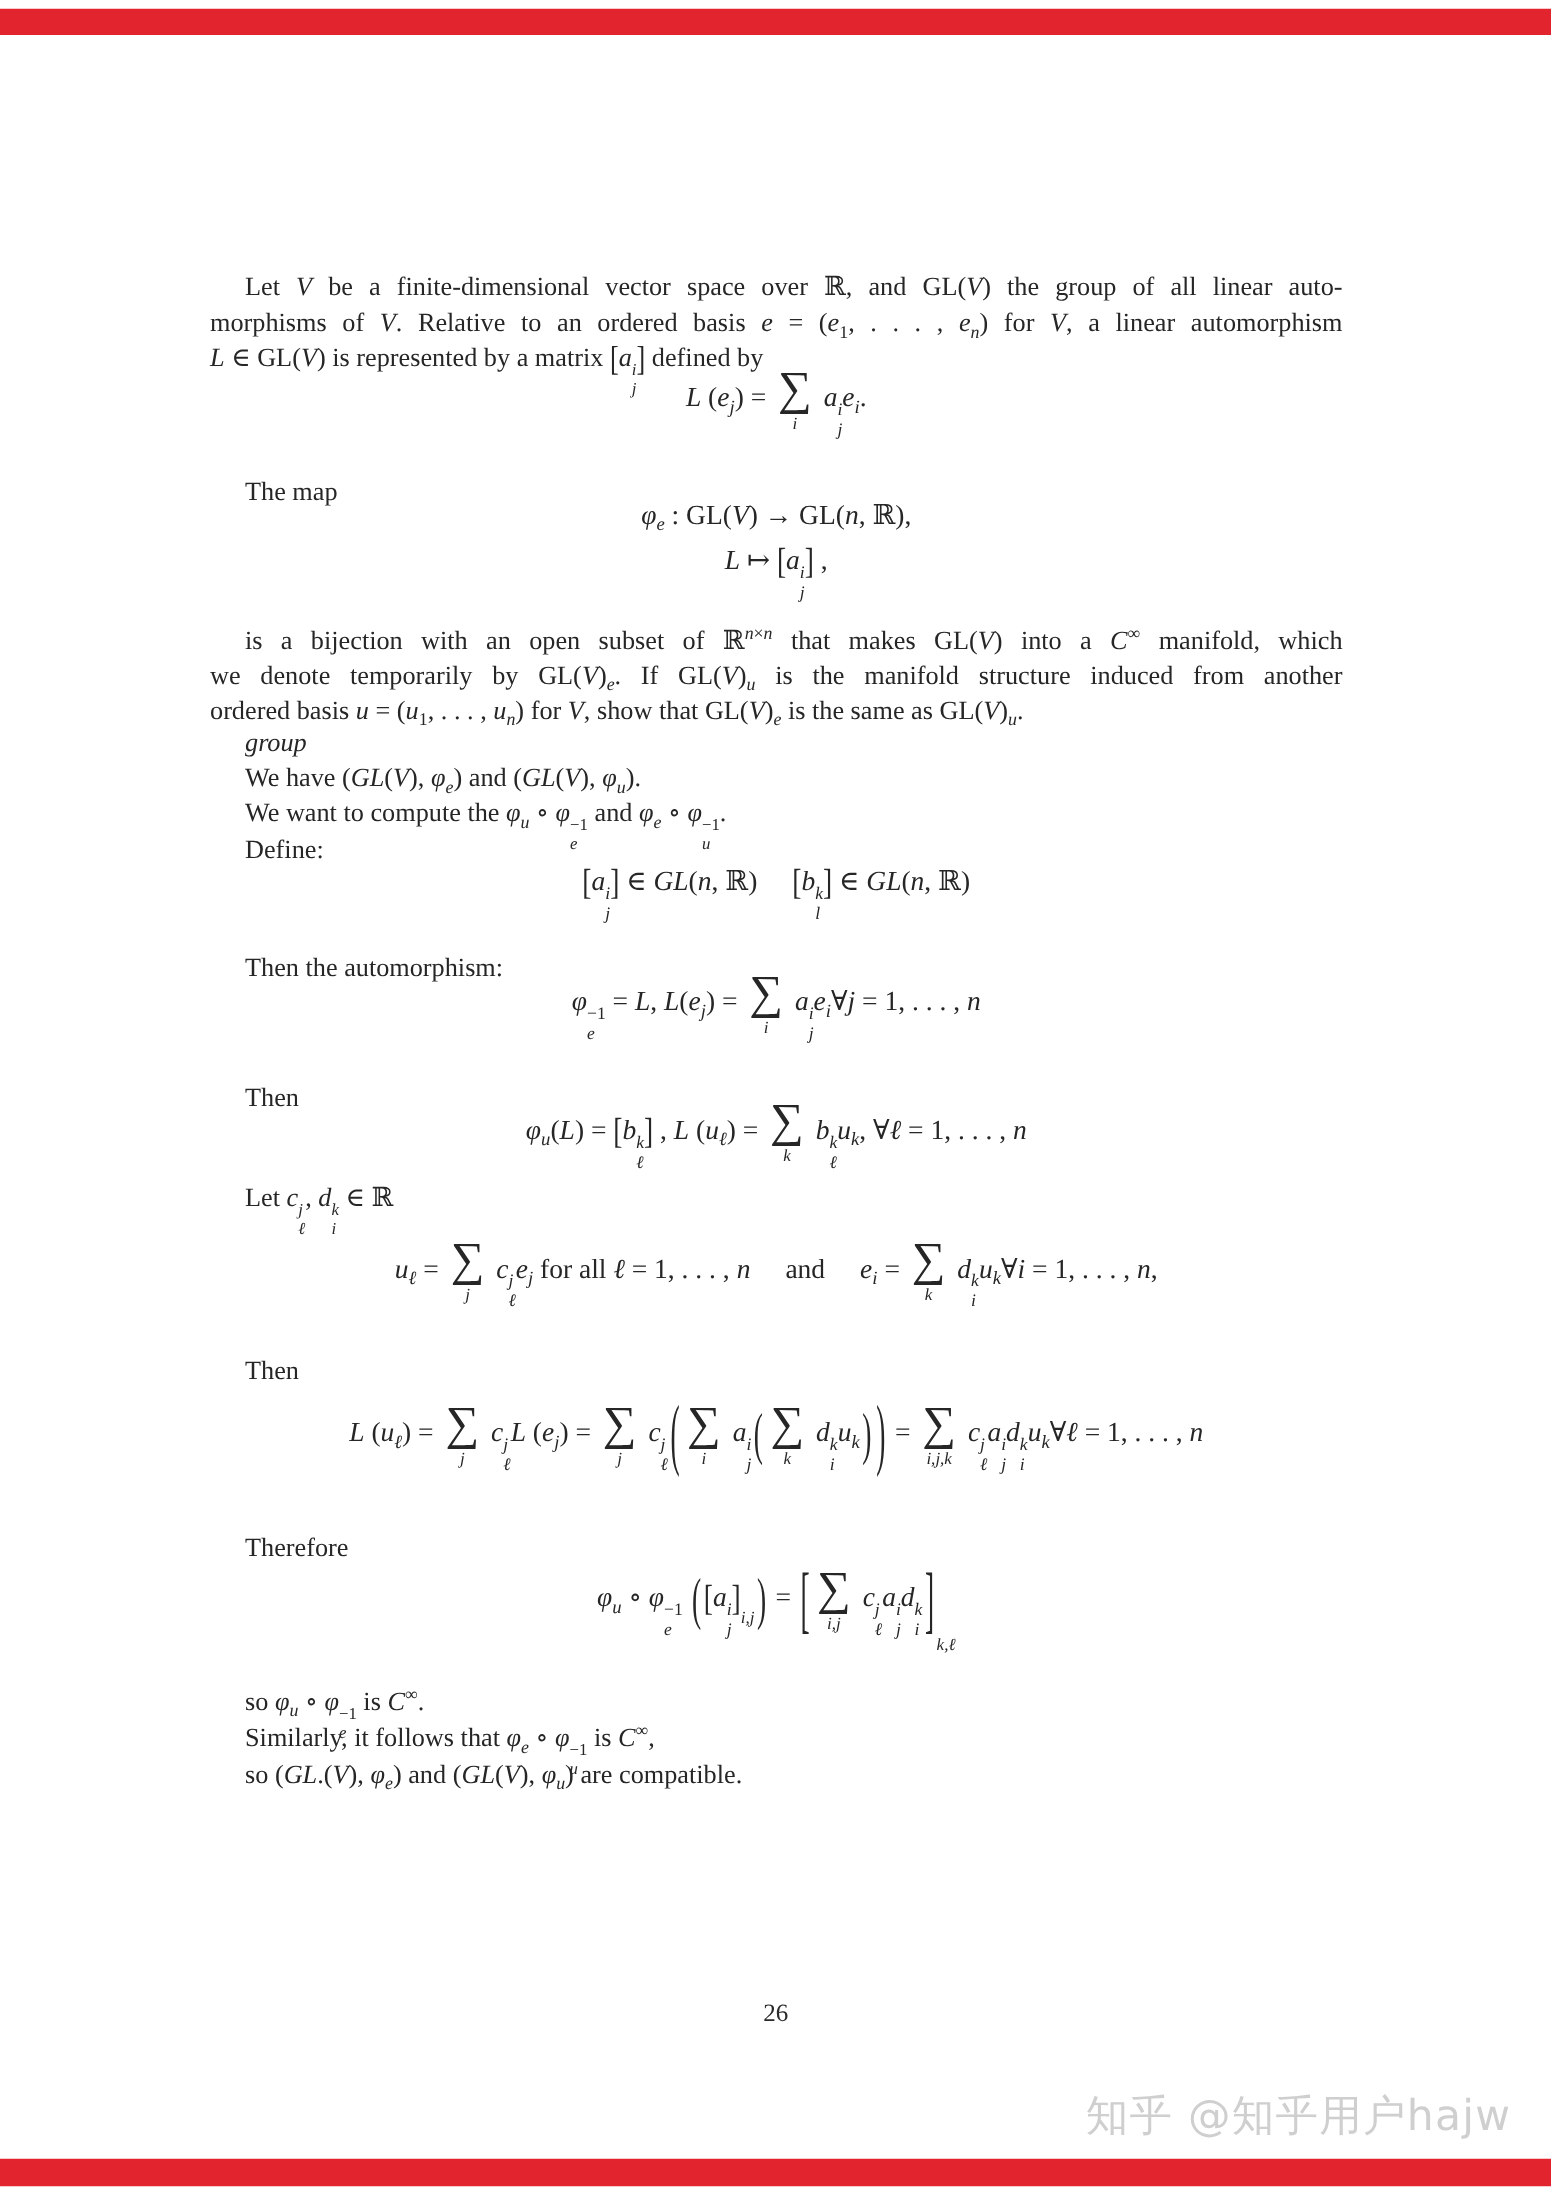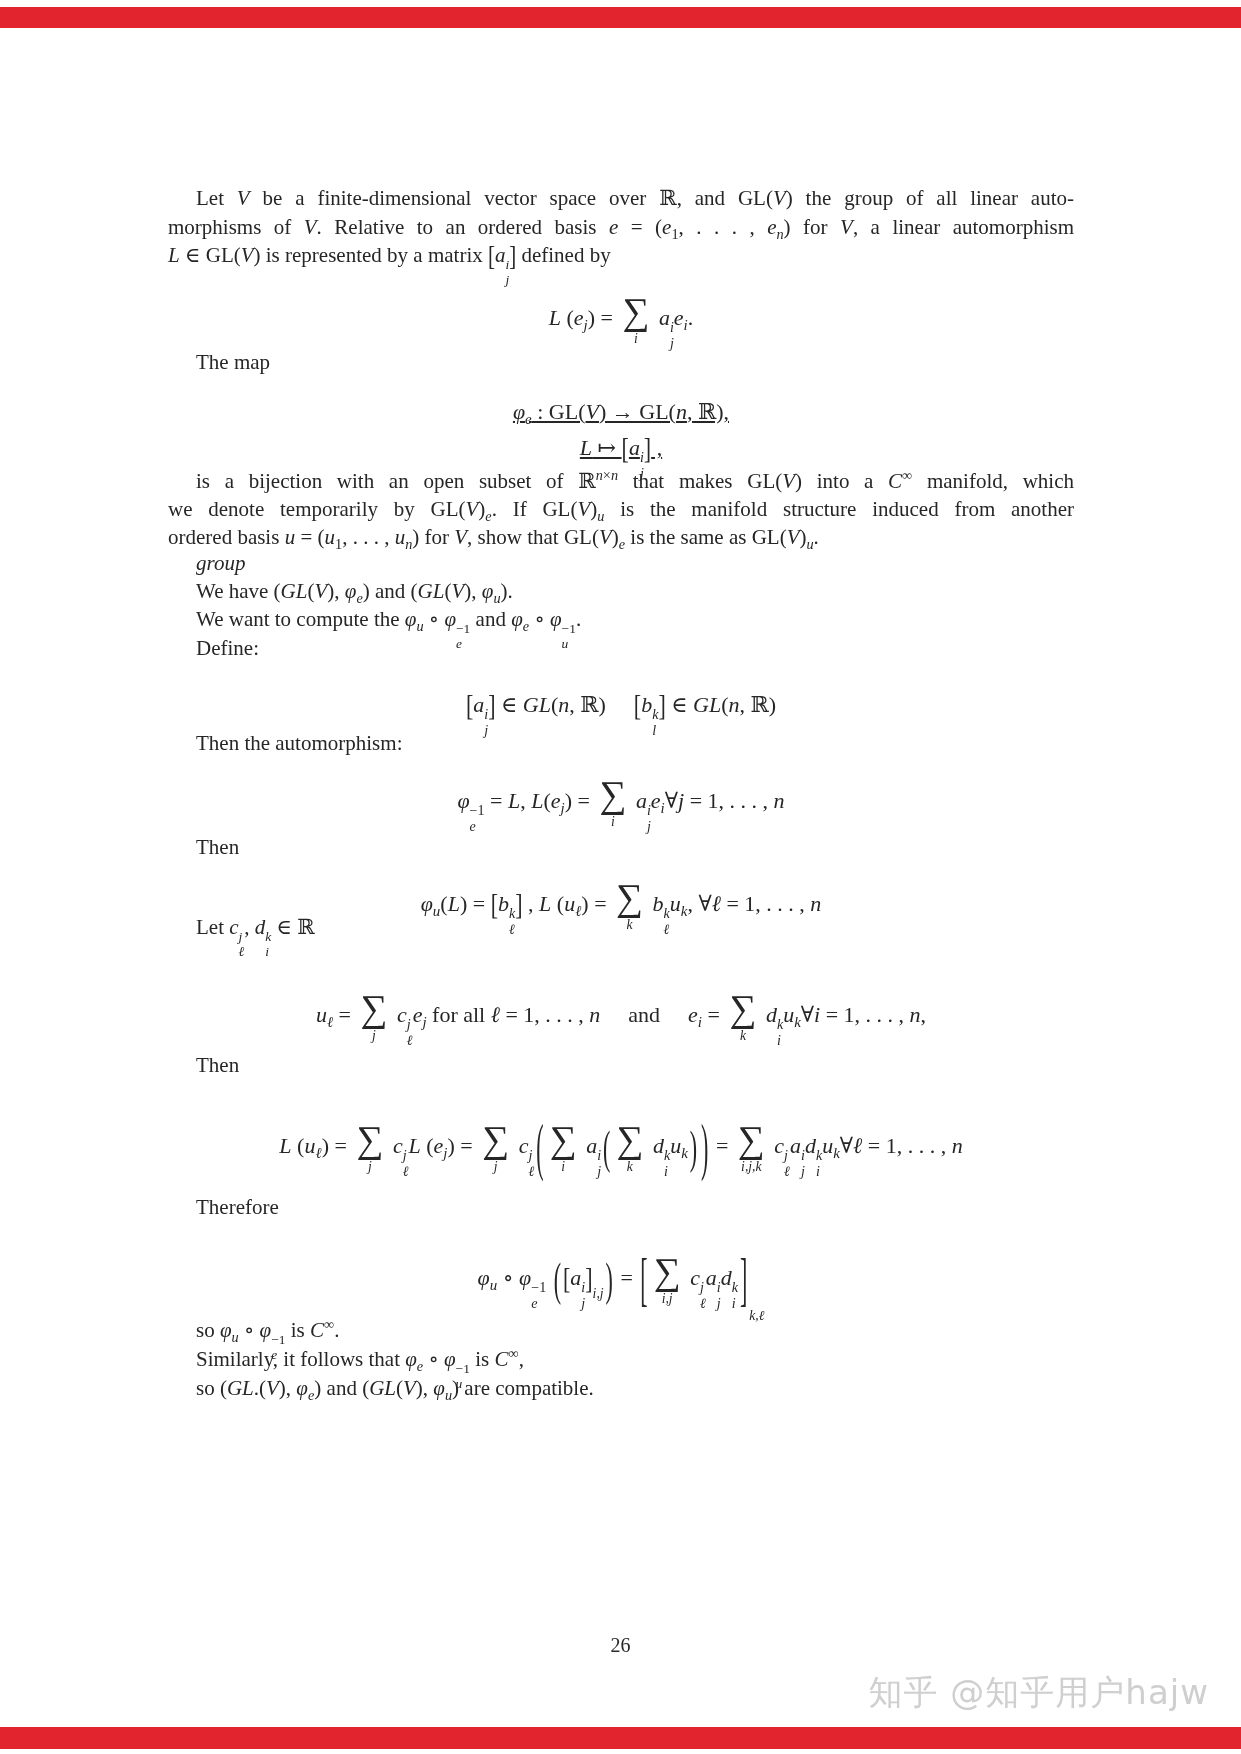--- a/index.html
+++ b/index.html
@@ -2,52 +2,52 @@
 <html><head>
 <meta charset="utf-8">
 <style>
   html,body{margin:0;padding:0;background:#ffffff;}
   .page{position:relative;width:1241px;height:1754px;background:#ffffff;overflow:hidden;
         font-family:"Liberation Serif","DejaVu Serif",serif;color:#262626;}
   .redbar{position:absolute;left:0;width:1241px;background:#e2242e;}
   .redbar.top{top:7px;height:21px;}
   .redbar.bottom{top:1727px;height:22px;}
   .content{position:absolute;left:168px;top:0;width:906px;font-size:21px;}
-  .ln{position:absolute;left:0;width:906px;height:29px;line-height:28px;white-space:nowrap;}
+  .ln{position:absolute;left:0;width:906px;height:29px;line-height:28px;white-space:nowrap;margin-top:31px;}
   .ln.wrap{white-space:normal;}
   .ln.i{padding-left:28px;width:878px;}
   .ln.just{text-align:justify;text-align-last:justify;}
   .eq{position:absolute;left:0;width:906px;text-align:center;font-size:22px;white-space:nowrap;}
   sup,sub{font-size:0.68em;line-height:0;}
   .ss{display:inline-flex;flex-direction:column;align-items:flex-start;
       vertical-align:-0.52em;font-size:0.64em;line-height:1.12;}
   .ss span{display:block;}
   .sum{display:inline-flex;flex-direction:column;align-items:center;vertical-align:middle;
        margin:0 4px;line-height:1;}
   .sum .sg{font-size:1.72em;line-height:0.95;}
   .sum .lm{font-size:0.62em;line-height:1;margin-top:2px;}
   .br{display:inline-block;transform:scaleY(1.32);vertical-align:-1px;}
   .bp1{display:inline-block;transform:scaleY(2.1);vertical-align:middle;padding:0 2px;}
   .bp2{display:inline-block;transform:scaleY(2.9);vertical-align:middle;padding:0 2px;}
   .bk{display:inline-block;transform:scaleY(2.7);vertical-align:middle;padding:0 2px;}
   .lo{font-size:0.62em;position:relative;top:0.55em;}
   .lo2{font-size:0.62em;position:relative;top:2.15em;}
   .gap{display:inline-block;width:28px;}
   .pageno{position:absolute;left:0;top:1600px;width:1241px;text-align:center;
-          font-size:20px;color:#2a2a2a;margin-top:34px;}
+          font-size:20px;color:#2a2a2a;}
   .watermark{position:absolute;right:32px;top:1670px;font-size:34px;letter-spacing:1px;
              color:#cfcfcf;font-family:"DejaVu Sans","Liberation Sans",sans-serif;
              text-shadow:1px 1px 0 #ffffff;}
   
   .eq.h60{line-height:60px;}
   .eq.h38{line-height:38px;}
   .eq.h64{line-height:64px;text-align:center;}
   .eq.h96{line-height:96px;}
   .eq.h92{line-height:92px;}
-  .eq.two{line-height:36px;text-decoration:underline;}
+  .eq.two{line-height:36px;}
 </style>
 </head>
 <body>
 
 <div class="page">
   <div class="redbar top"></div>
 
   <div class="content">
     <div class="ln i just wrap" style="top:184px">Let <i>V</i> be a finite-dimensional vector space over ℝ, and GL(<i>V</i>) the group of all linear auto-</div>
     <div class="ln just wrap" style="top:213px">morphisms of <i>V</i>.  Relative to an ordered basis <i>e</i> = (<i>e</i><sub>1</sub>, . . . , <i>e<sub>n</sub></i>) for <i>V</i>, a linear automorphism</div>

